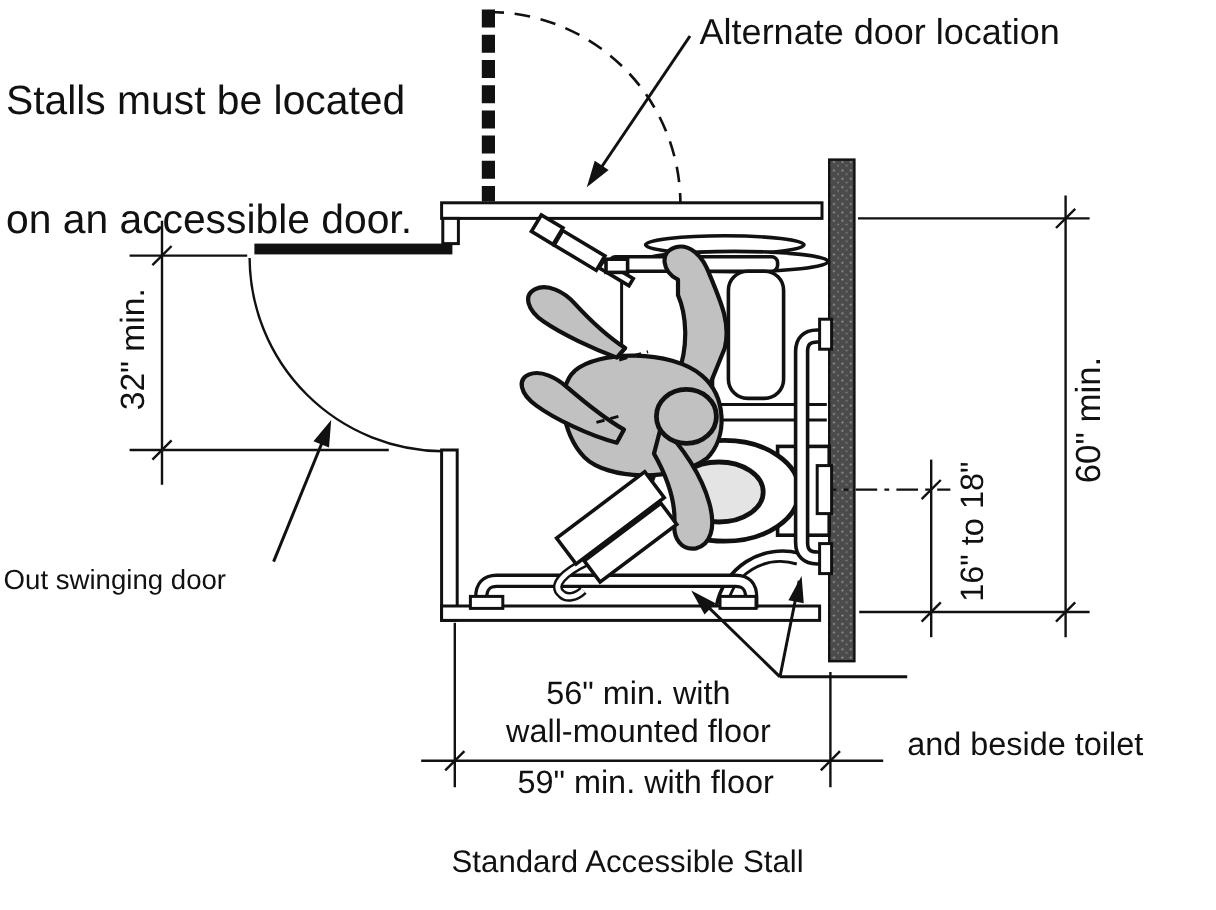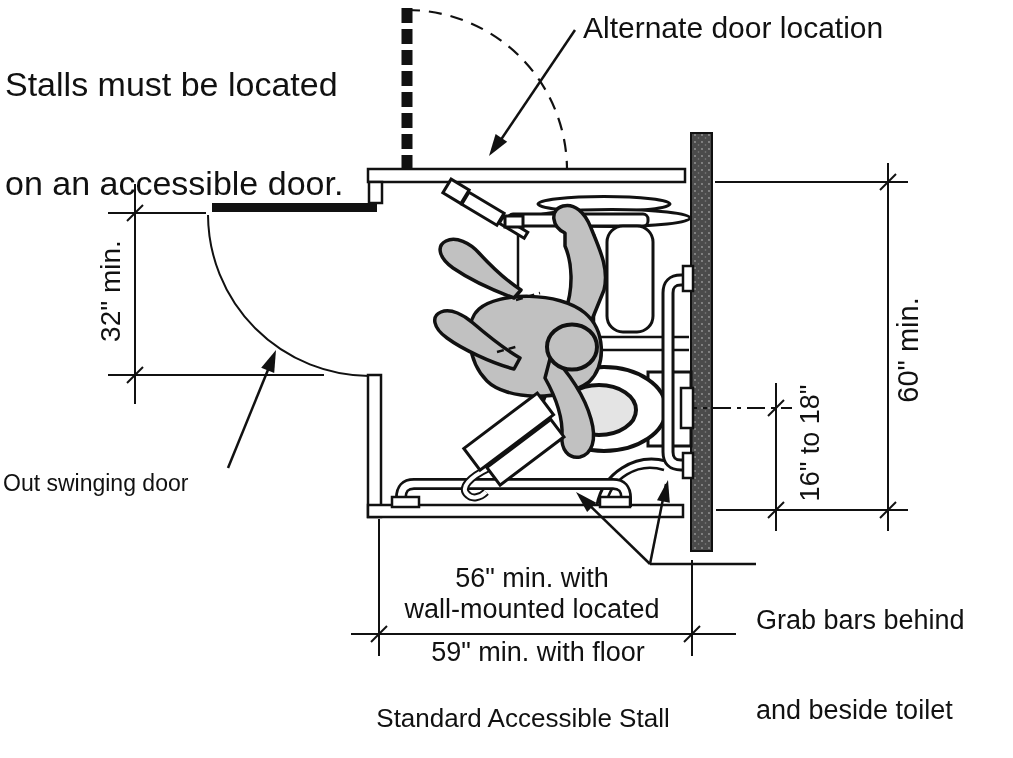--- a/index.html
+++ b/index.html
@@ -171,33 +171,32 @@
   <div class="label" style="left:5px;top:2px;font-size:34px;line-height:33px;">
     <span style="display:block;">Stalls must be located</span>
     <span style="display:block;">on an accessible door.</span>
   </div>
 
   <div class="label" style="left:583px;top:10px;font-size:30px;">Alternate door location</div>
 
   <div class="label" style="left:3px;top:470px;font-size:23px;">Out swinging door</div>
 
   <div class="label" style="left:756px;top:545px;font-size:27px;line-height:30px;">
-    <span style="display:block;">Grab bars behind</span>
     <span style="display:block;">and beside toilet</span>
   </div>
 
   <div class="label rot" style="left:26px;top:274px;width:170px;height:34px;font-size:28px;">32" min.</div>
 
   <div class="label rot" style="left:823px;top:333px;width:170px;height:34px;font-size:29px;">60" min.</div>
 
   <div class="label rot" style="left:725px;top:427px;width:170px;height:32px;font-size:27px;">16" to 18"</div>
 
   <div class="label center" style="left:373px;top:563px;width:318px;font-size:27px;line-height:31px;">
     <span style="display:block;">56" min. with</span>
-    <span style="display:block;">wall-mounted located</span>
+    <span style="display:block;">wall-mounted floor</span>
   </div>
 
   <div class="label center" style="left:373px;top:637px;width:330px;font-size:27px;line-height:31px;">
     <span style="display:block;">59" min. with floor</span>
   </div>
 
   <div class="label center" style="left:213px;top:703px;width:620px;font-size:26px;">Standard Accessible Stall</div>
 
 </div>
 

